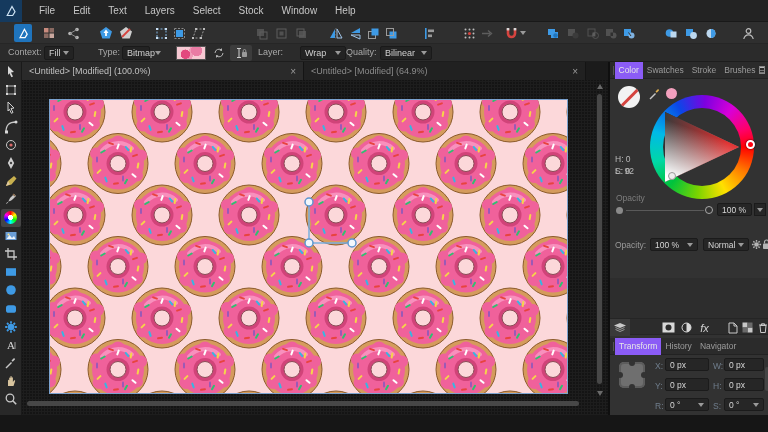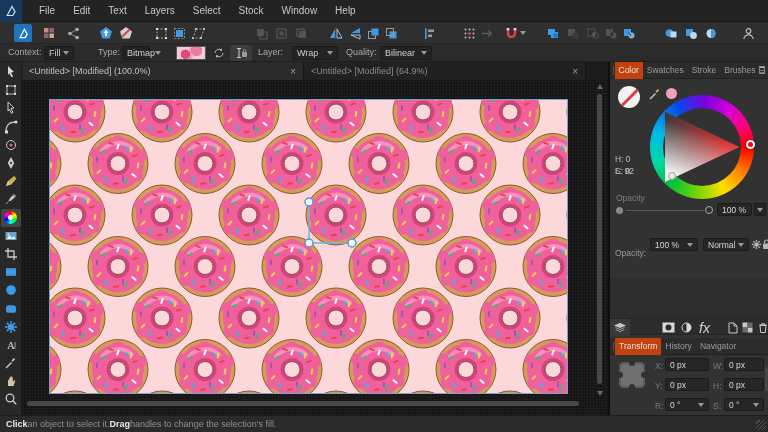--- a/index.html
+++ b/index.html
@@ -47,21 +47,21 @@
 .hscroll .th{position:absolute;left:2px;top:1px;width:552px;height:5px;background:#474747;border-radius:3px}
 .vscroll{position:absolute;left:574px;top:2px;width:8px;height:316px}
 .vscroll .th{position:absolute;left:1px;top:12px;width:5px;height:290px;background:#474747;border-radius:3px}
 .arr{position:absolute;left:1px;width:0;height:0;border-left:3px solid transparent;border-right:3px solid transparent}
 .arr.up{top:2px;border-bottom:5px solid #6a6a6a}.arr.dn{bottom:2px;border-top:5px solid #6a6a6a}
 
 
 .right{position:absolute;left:608px;top:62px;width:160px;height:353px;background:#323232;border-left:2px solid #0f0f0f}
 .ptabs{position:absolute;left:0;width:158px;height:17px;background:#2b2b2b;border-bottom:1px solid #222;display:flex;align-items:center}
 .ptab{padding:0 4px;font-size:8.5px;color:#9c9c9c;line-height:17px;white-space:nowrap}
-.ptab.active{background:#c2410c;color:#e6e6e6}
+.ptab.active{background:#8b5cf6;color:#e6e6e6}
 .grip{width:1px;height:9px;background:#555;margin:0 1px 0 3px;box-shadow:2px 0 0 #555}
 .pmenu{margin-left:auto;margin-right:3px;width:9px;height:8px;background:linear-gradient(#bbb 0 1.5px,transparent 1.5px 3px,#777 3px 4px,transparent 4px 5.5px,#777 5.5px 6.5px,transparent 6.5px);border:1px solid #888}
 .colorwheel{position:absolute;left:40px;top:33px;width:104px;height:104px;border-radius:50%;background:conic-gradient(from 90deg,#f00,#ff7a00 30deg,#ffe000 62deg,#7cd400 95deg,#00c23c 130deg,#00d8a6 162deg,#00b9e8 198deg,#0b46e8 240deg,#7d00e0 274deg,#d800d8 308deg,#ff0068 338deg,#f00)}
 .colorwheel::after{content:"";position:absolute;left:13px;top:13px;width:78px;height:78px;border-radius:50%;background:#323232}
 .tri{position:absolute;left:55px;top:50px;width:74px;height:70px;clip-path:polygon(0 0,100% 50%,0 100%);background:linear-gradient(to right,#3a3a3a,#e03030 85%),linear-gradient(to bottom,#222,#fff)}
 .tri .w{position:absolute;inset:0;clip-path:polygon(0 0,100% 50%,0 100%);background:linear-gradient(200deg,rgba(255,255,255,0) 35%,#fff 92%)}
 .ring-sel{position:absolute;left:136px;top:78px;width:9px;height:9px;border:2px solid #fff;border-radius:50%;box-shadow:0 0 2px #000}
 .tri-sel{position:absolute;left:58px;top:110px;width:8px;height:8px;background:#ececec;border:1px solid #999;border-radius:50%}
 .hsl{position:absolute;left:5px;font-size:8.5px;color:#b9b9b9}
 .dimlabel{position:absolute;font-size:8.5px;color:#7d7d7d}
@@ -327,21 +327,21 @@
         </svg>
     </div>
     <div class="tbtn" style="left:230px;top:1px;height:16px;width:22px;background:#3c3c3c">
       <svg width="14" height="12" viewBox="0 0 14 12">
           <path d="M3 1.5h4M5 1.5v9M3 10.5h4" stroke="#cfcfcf" fill="none"></path>
           <rect x="8" y="5" width="5" height="5" rx="0.8" fill="#9a9a9a"></rect>
           <path d="M9.2 5V3.8a1.3 1.3 0 0 1 2.6 0V5" fill="none" stroke="#9a9a9a"></path>
         </svg>
     </div>
     <span class="clabel" style="left:258px">Layer:</span>
-    <div class="sel" style="left:292px;width:46px">
+    <div class="sel" style="left:300px;width:46px">
         <span>Wrap</span>
         <span class="caret"></span>
       </div>
     <span class="clabel" style="left:346px">Quality:</span>
     <div class="sel" style="left:380px;width:52px">
         <span>Bilinear</span>
         <span class="caret"></span>
       </div>
   </div>
 
@@ -565,21 +565,21 @@
     <div class="knob" style="left:6px;top:145px"></div>
     <div class="track" style="left:16px;top:148px;width:78px"></div>
     <div class="oknob" style="left:95px;top:144px"></div>
     <div class="vbox" style="left:107px;top:141px;width:35px">
         <span>100 %</span>
       </div>
     <div style="position:absolute;left:144px;top:141px;width:12px;height:13px;background:#262626;border:1px solid #1b1b1b;display:flex;align-items:center;justify-content:center">
         <span class="caret"></span>
       </div>
 
-    <span class="dimlabel" style="left:5px;top:186px;color:#9a9a9a">Opacity:</span>
+    <span class="dimlabel" style="left:5px;top:178px;color:#9a9a9a">Opacity:</span>
     <div class="vbox" style="left:40px;top:176px;width:48px;justify-content:space-between">
         <span>100 %</span>
         <span class="caret"></span>
       </div>
     <div class="vbox" style="left:93px;top:176px;width:46px;justify-content:space-between">
         <span>Normal</span>
         <span class="caret"></span>
       </div>
     <svg style="position:absolute;left:141px;top:177px" width="11" height="11" viewBox="0 0 14 14">
         <circle cx="7" cy="7" r="3" fill="#b5b5b5"></circle>
@@ -604,21 +604,21 @@
             <rect x="0.5" y="0.5" width="12" height="10" fill="#d8d8d8"></rect>
             <circle cx="6.5" cy="5.5" r="3" fill="#2c2c2c"></circle>
           </svg>
         </div>
       <div class="micon" style="left:70px">
           <svg width="11" height="11" viewBox="0 0 11 11">
             <circle cx="5.5" cy="5.5" r="4.5" fill="none" stroke="#d8d8d8"></circle>
             <path d="M5.5 1a4.5 4.5 0 0 1 0 9z" fill="#d8d8d8"></path>
           </svg>
         </div>
-      <div class="micon" style="left:88px;font-style:italic;font-size:14px;color:#d0d0d0">
+      <div class="micon" style="left:88px;font-style:italic;font-size:11px;color:#d0d0d0">
           <span>fx</span>
         </div>
       <div class="micon" style="left:116px">
           <svg width="10" height="12" viewBox="0 0 10 12">
             <path d="M1 1h5l3 3v7H1z" fill="none" stroke="#c8c8c8"></path>
             <path d="M6 1v3h3" fill="none" stroke="#c8c8c8"></path>
           </svg>
         </div>
       <div class="micon" style="left:131px">
           <svg width="11" height="11" viewBox="0 0 11 11">
@@ -670,21 +670,14 @@
         <span class="caret"></span>
       </div>
     <span class="tlabel" style="left:103px;top:339px">S:</span>
     <div class="vbox" style="left:114px;top:336px;width:40px;justify-content:space-between">
         <span>0 °</span>
         <span class="caret"></span>
       </div>
     <div style="position:absolute;left:155px;top:305px;width:4px;height:24px;background:#454545;border-radius:2px"></div>
   </div>
 
-  <div class="statusbar">
-    <b>Click</b>
-      <span> an object to select it. </span>
-      <b>Drag</b>
-      <span> handles to change the selection's fill.</span>
-    <div class="gripcorner"></div>
-  </div>
 
 </div>
 
 </body></html>

